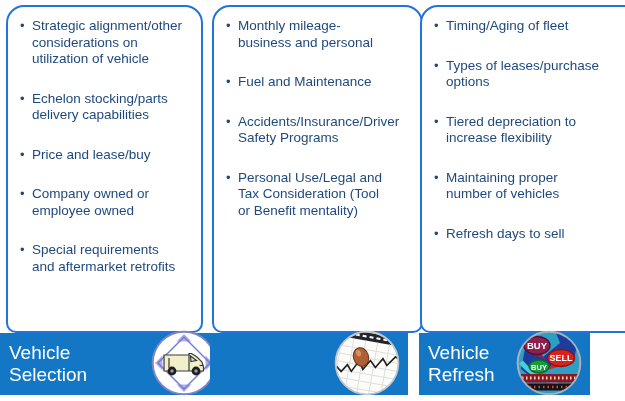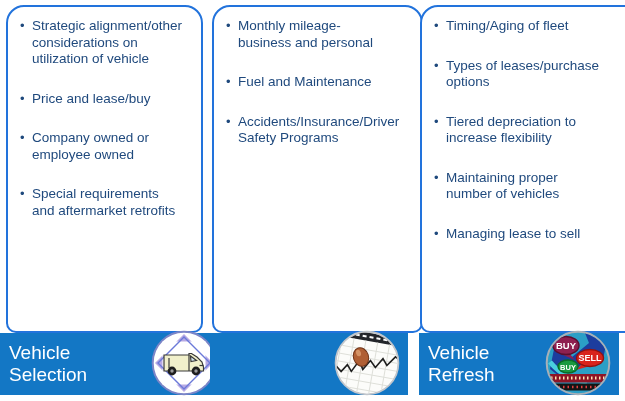--- a/index.html
+++ b/index.html
@@ -34,21 +34,21 @@
     font-size:13px;color:var(--bullet-text);
   }
 
   .banner{
     position:absolute;top:333px;height:62px;
     background:var(--banner-background);
     display:flex;align-items:center;
   }
   .banner-1{left:0;width:225px;}
   .banner-2{left:210px;width:198px;}
-  .banner-3{left:419px;width:200px;}
+  .banner-3{left:419px;width:171px;}
 
   .banner-title{
     color:var(--banner-text);
     font-size:19px;line-height:22px;
     padding-left:9px;max-width:122px;
   }
   .banner-icon{
     position:absolute;right:8px;top:-3px;
     width:66px;height:66px;
   }
@@ -58,41 +58,43 @@
   }
 </style>
 </head>
 <body>
 
 <div class="slide">
 
   <div class="card card-1">
     <ul class="bullets">
       <li>Strategic alignment/other considerations on utilization of vehicle</li>
+      <li>Echelon stocking/parts delivery capabilities</li>
       <li>Price and lease/buy</li>
       <li>Company owned or employee owned</li>
       <li>Special requirements and aftermarket retrofits</li>
     </ul>
   </div>
 
   <div class="card card-2">
     <ul class="bullets">
       <li>Monthly mileage-business and personal</li>
       <li>Fuel and Maintenance</li>
       <li>Accidents/Insurance/Driver Safety Programs</li>
+      <li>Personal Use/Legal and Tax Consideration (Tool or Benefit mentality)</li>
     </ul>
   </div>
 
   <div class="card card-3">
     <ul class="bullets">
       <li>Timing/Aging of fleet</li>
       <li>Types of leases/purchase options</li>
       <li>Tiered depreciation to increase flexibility</li>
       <li>Maintaining proper number of vehicles</li>
-      <li>Managing lease to sell</li>
+      <li>Refresh days to sell</li>
     </ul>
   </div>
 
   <div class="banner banner-1">
     <div class="banner-title">Vehicle Selection</div>
     <svg class="banner-icon" viewBox="0 0 66 66">
       <circle cx="33" cy="33" r="31.3" fill="#ffffff" stroke="#7b85c8" stroke-width="2"></circle>
       <polygon points="33,4 62,33 33,62 4,33" fill="#b7a9e4"></polygon>
       <rect x="11.5" y="11.5" width="43" height="43" fill="#ffffff"></rect>
       <polygon points="33,7 59,33 33,59 7,33" fill="none" stroke="#6b79d8" stroke-width="1.4"></polygon>

